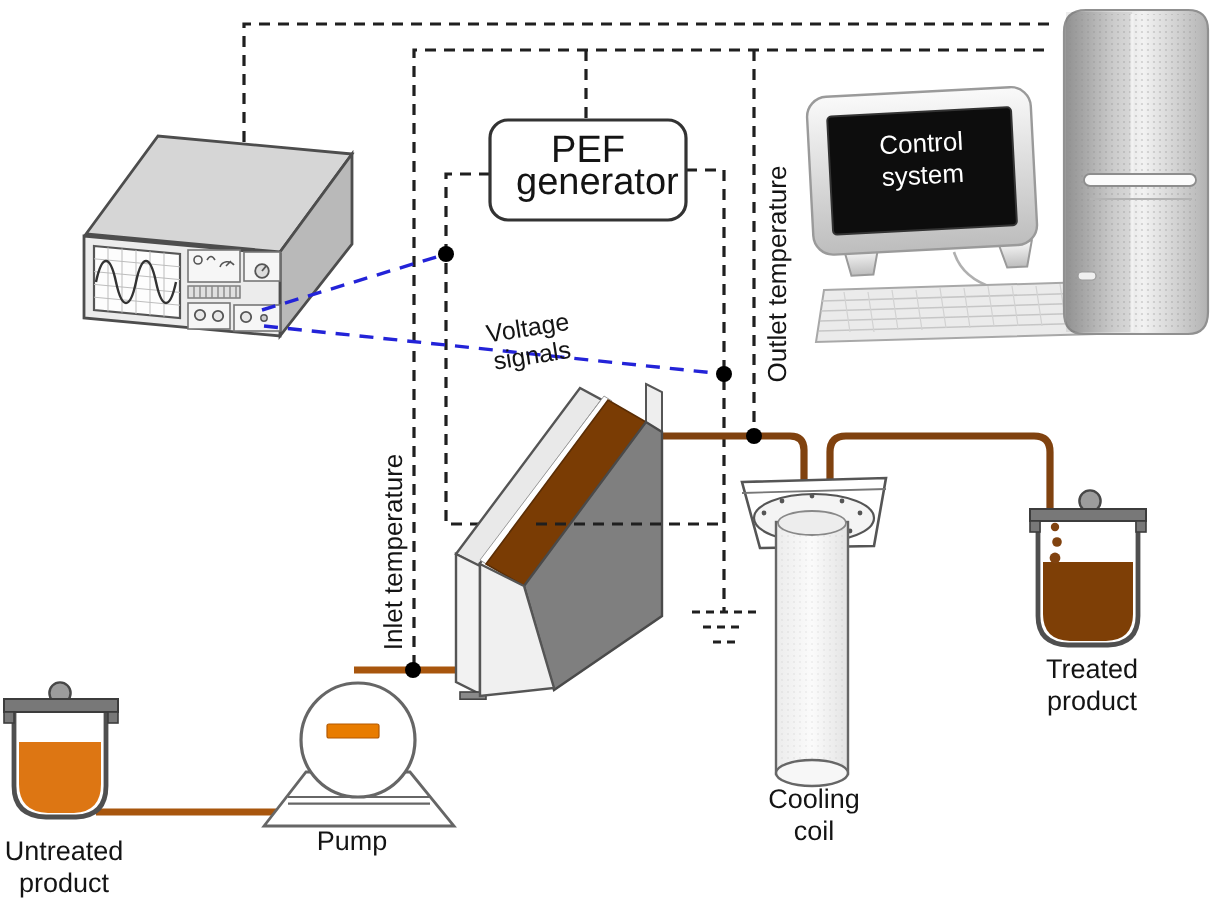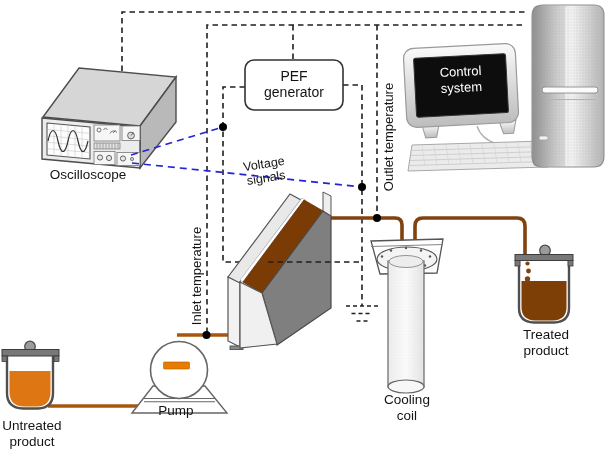--- a/index.html
+++ b/index.html
@@ -6,21 +6,21 @@
   .canvas{position:relative;width:610px;height:452px;background:#ffffff;overflow:hidden;
           font-family:"Liberation Sans", sans-serif;color:#141414;}
   svg{position:absolute;left:0;top:0;}
   .lbl{position:absolute;text-align:center;font-size:13.5px;line-height:15.5px;
        color:#141414;white-space:normal;}
   .lbl.small{font-size:12.5px;line-height:14px;}
   .vlabel{position:absolute;font-size:13px;line-height:16px;white-space:nowrap;
           text-align:center;transform:rotate(-90deg);}
   .screen-label{position:absolute;color:#ffffff;font-size:13px;line-height:15.5px;
           text-align:center;transform:rotate(-3deg);}
-  .pef-label{position:absolute;font-size:14px;line-height:16px;text-align:center;}
+  .pef-label{position:absolute;font-size:19px;line-height:16px;text-align:center;}
   .tilt{transform:rotate(-9deg);}
 </style>
 </head>
 <body>
 
 <div class="canvas">
 <svg width="610" height="452" viewBox="0 0 610 452">
   <defs>
     <linearGradient id="monGrad" x1="0" y1="0" x2="0" y2="1">
       <stop offset="0" stop-color="#fafafa"></stop>
@@ -201,33 +201,32 @@
   </g>
 
   <g fill="#000000">
     <circle cx="223" cy="127" r="4"></circle>
     <circle cx="362" cy="187" r="4"></circle>
     <circle cx="377" cy="218" r="4"></circle>
     <circle cx="206.5" cy="335" r="4"></circle>
   </g>
 </svg>
 
-<div class="lbl" style="left:28px;top:167px;width:120px;">Oscilloscope</div>
 
 <div class="pef-label" style="left:258px;top:68px;width:72px;">PEF generator</div>
 
 <div class="screen-label" style="left:427px;top:64px;width:68px;">Control system</div>
 
 <div class="lbl small tilt" style="left:234px;top:157px;width:62px;">Voltage signals</div>
 
 <div class="vlabel" style="left:141px;top:268px;width:112px;">Inlet temperature</div>
 
 <div class="vlabel" style="left:324px;top:129px;width:130px;">Outlet temperature</div>
 
 
-<div class="lbl" style="left:146px;top:403px;width:60px;">Pump</div>
+<div class="lbl" style="left:146px;top:413px;width:60px;">Pump</div>
 
 <div class="lbl" style="left:-2px;top:418px;width:68px;">Untreated product</div>
 
 <div class="lbl" style="left:516px;top:327px;width:60px;">Treated product</div>
 
 <div class="lbl" style="left:377px;top:392px;width:60px;">Cooling coil</div>
 </div>
 
 </body></html>

